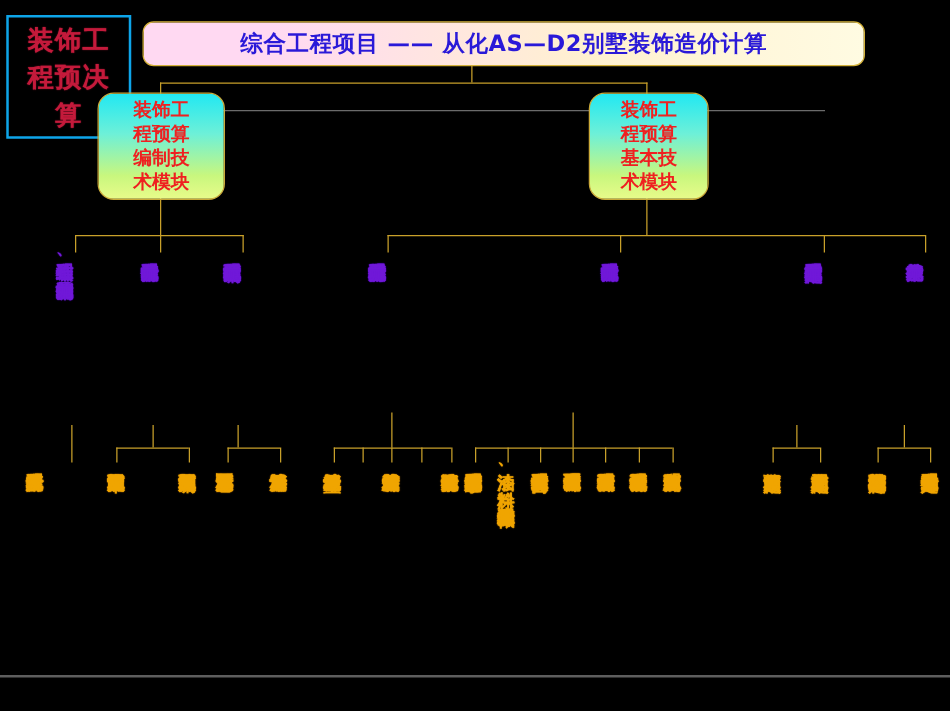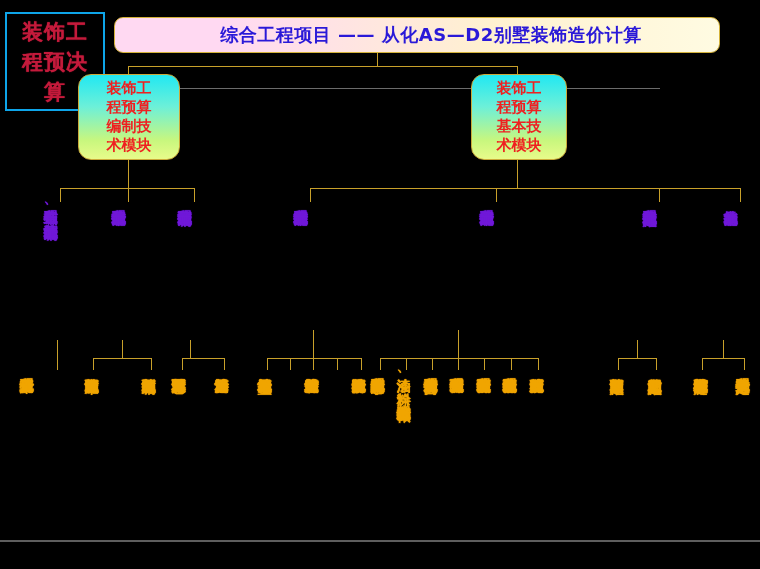--- a/index.html
+++ b/index.html
@@ -21,21 +21,20 @@
     width:76px;word-break:break-all;
   }
 
   
   #title-banner{
     position:absolute;left:114px;top:17px;width:576px;height:34px;
     border-radius:9px;border:1px solid #d4b23a;
     background:linear-gradient(90deg,#ffd9f2 0%,#ffd9f2 18%,#fff1d0 62%,#fffbe2 100%);
     display:flex;align-items:center;justify-content:center;
     z-index:5;
-    padding-left:28px;
   }
   #title-text{
     color:#2a19d8;font-size:18px;font-weight:700;letter-spacing:.5px;white-space:nowrap;
   }
 
   
   .node{
     position:absolute;border-radius:13px;border:1px solid #caa93a;
     background:linear-gradient(180deg,#21e8f2 0%,#6df0d8 38%,#c8f77e 78%,#e8fb8a 100%);
     z-index:5;

